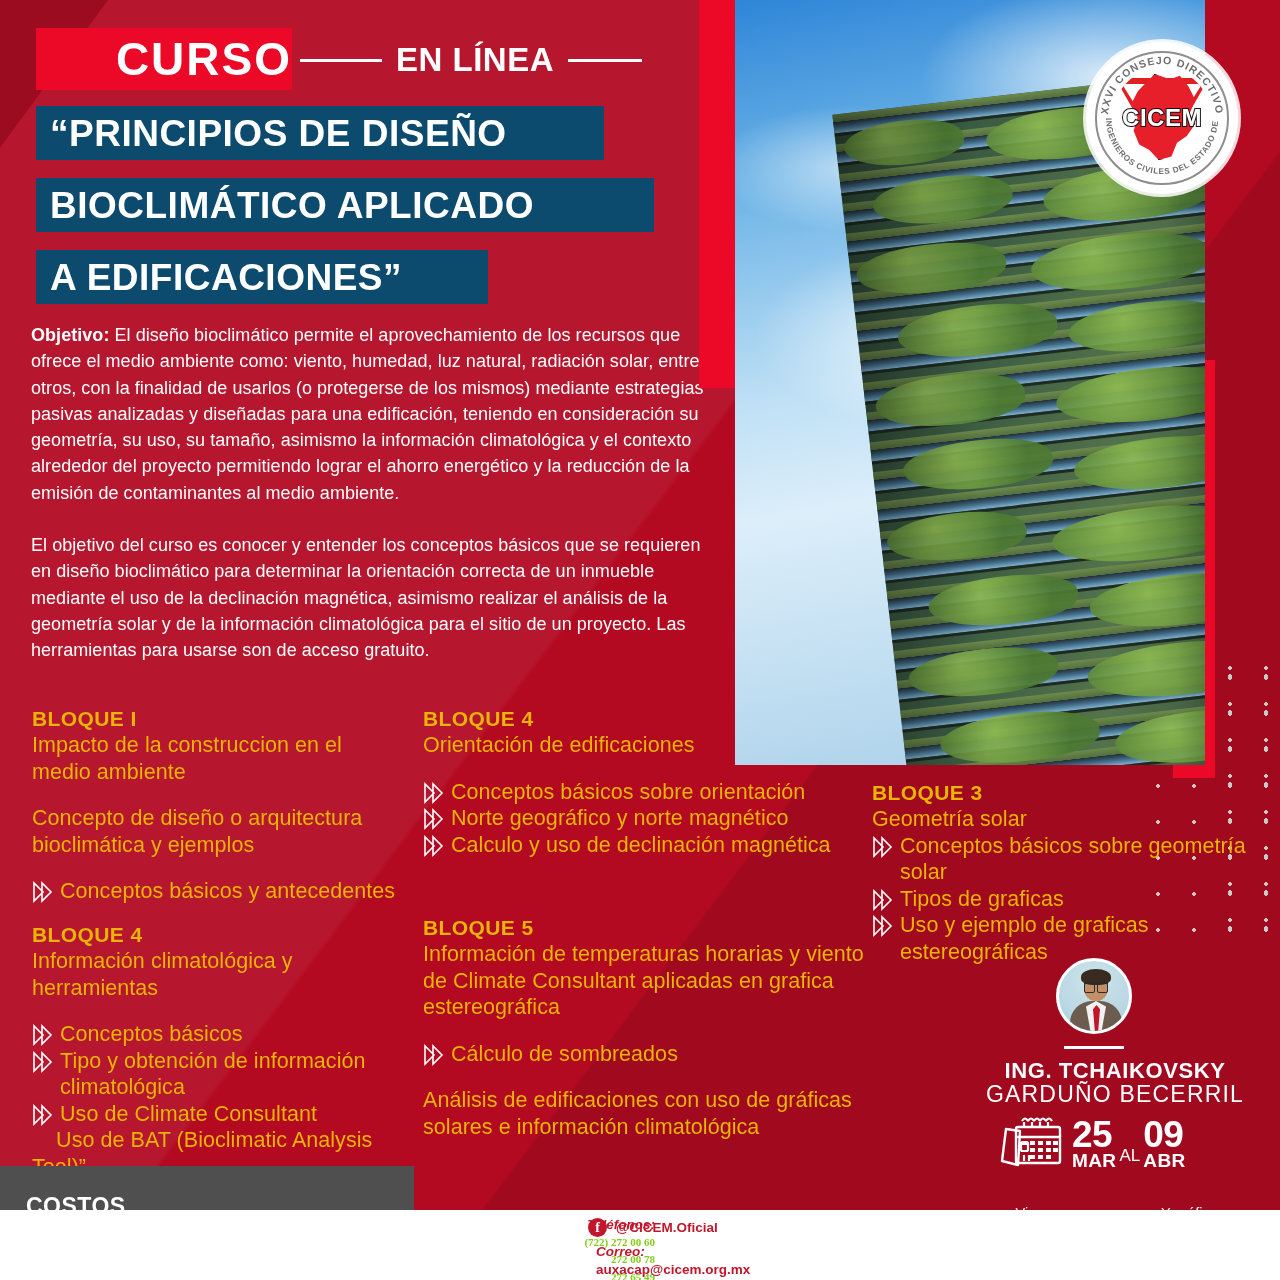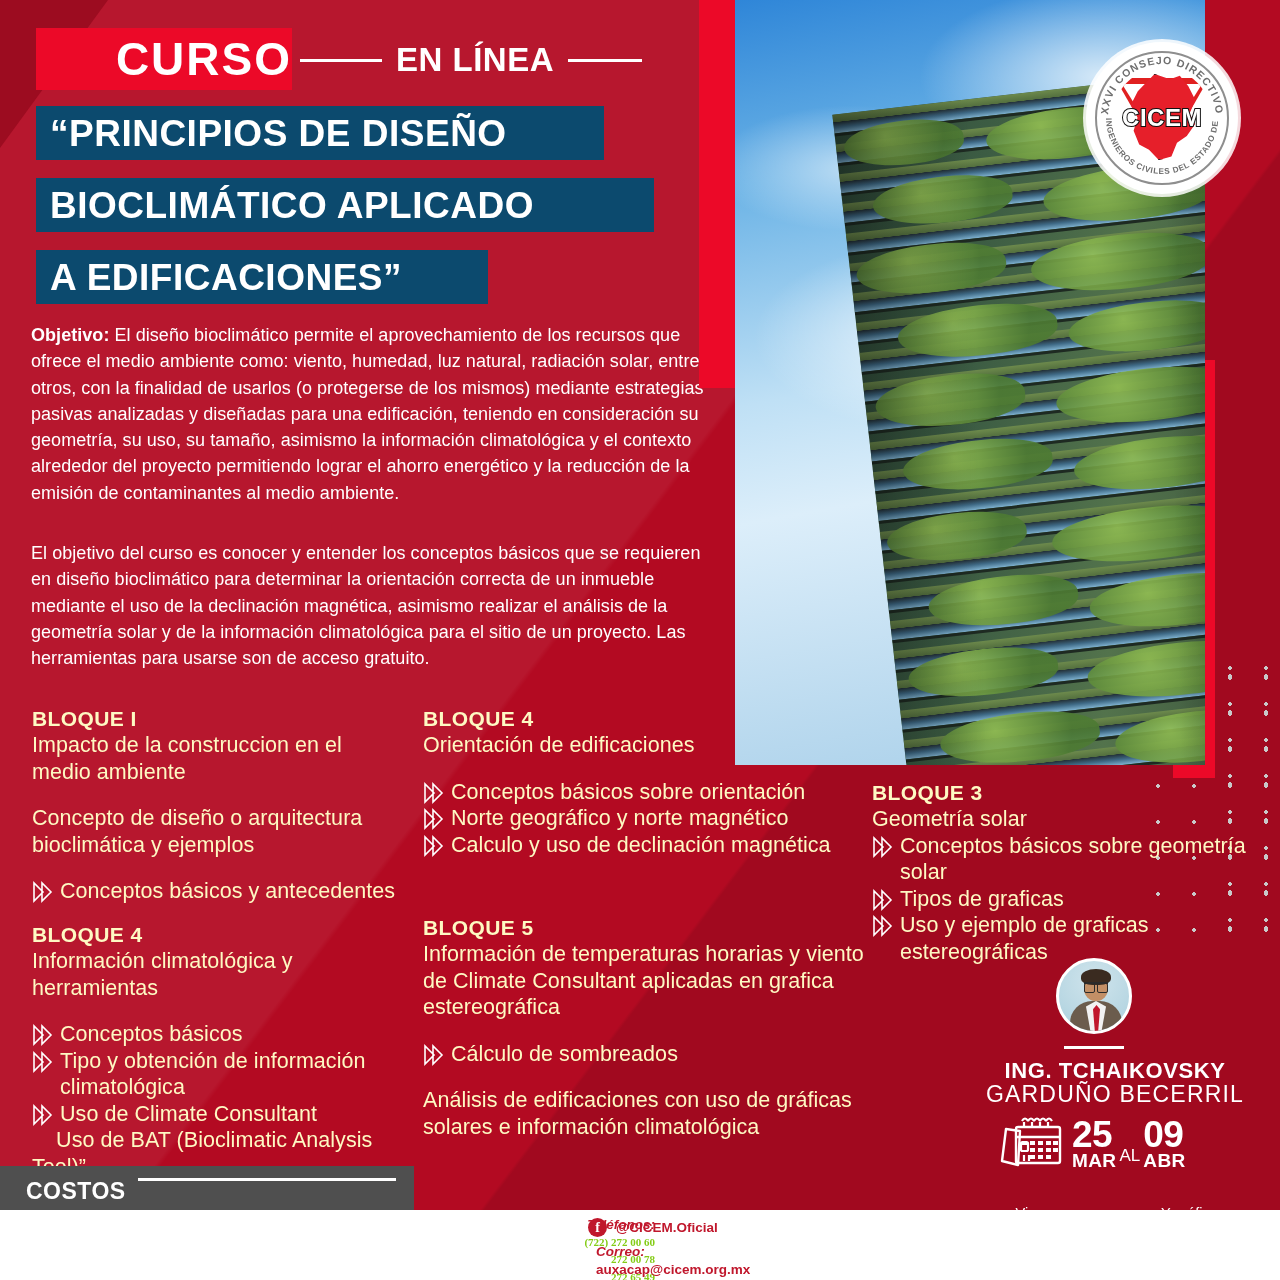--- a/index.html
+++ b/index.html
@@ -103,24 +103,24 @@
   .obj {
     position: absolute;
     left: 31px; top: 322px;
     width: 690px;
     color: #ffffff;
     font-size: 18px;
     line-height: 26.3px;
     letter-spacing: 0.05px;
   }
   .obj b { font-weight: 800; }
-  .obj .para2 { margin-top: 34px; }
-
-  
-  .bq { position: absolute; color: #fef9c3; }
+  .obj .para2 { margin-top: 26px; }
+
+  
+  .bq { position: absolute; color: #eab308; }
   .bq .h {
     font-size: 21px; font-weight: 800; letter-spacing: 0.4px;
     line-height: 26px;
   }
   .bq .sub {
     font-size: 21.5px; font-weight: 400; line-height: 26.5px;
     letter-spacing: 0.05px;
   }
   .bq .blk { margin-top: 20px; }
   .bq .bullet {
@@ -300,22 +300,22 @@
   #sched-fri { left: 968px; top: 1196px; width: 148px; }
   #sched-sat { left: 1118px; top: 1196px; width: 154px; }
 
   
   .costos {
     position: absolute;
     left: 0px; top: 1166px; width: 414px; height: 90px;
     background: #4f4f4f;
   }
   .costos-head {
-    position: absolute; left: 26px; top: 12px;
-    display: flex; align-items: flex-start; gap: 12px; width: 370px;
+    position: absolute; left: 26px; top: 27px;
+    display: flex; align-items: flex-end; gap: 12px; width: 370px;
   }
   .costos-head span { color: #fff; font-size: 23px; font-weight: 800; letter-spacing: 0.5px; }
   .costos-head .rule { flex: 1; height: 3px; background: #fff; }
   .cost-line {
     position: absolute; left: 0; width: 394px; text-align: right;
     color: #ffffff; font-size: 21px; line-height: 27px;
   }
   .cost-line b { font-weight: 800; }
   #cost-1 { top: 46px; }
   #cost-2 { top: 73px; }

